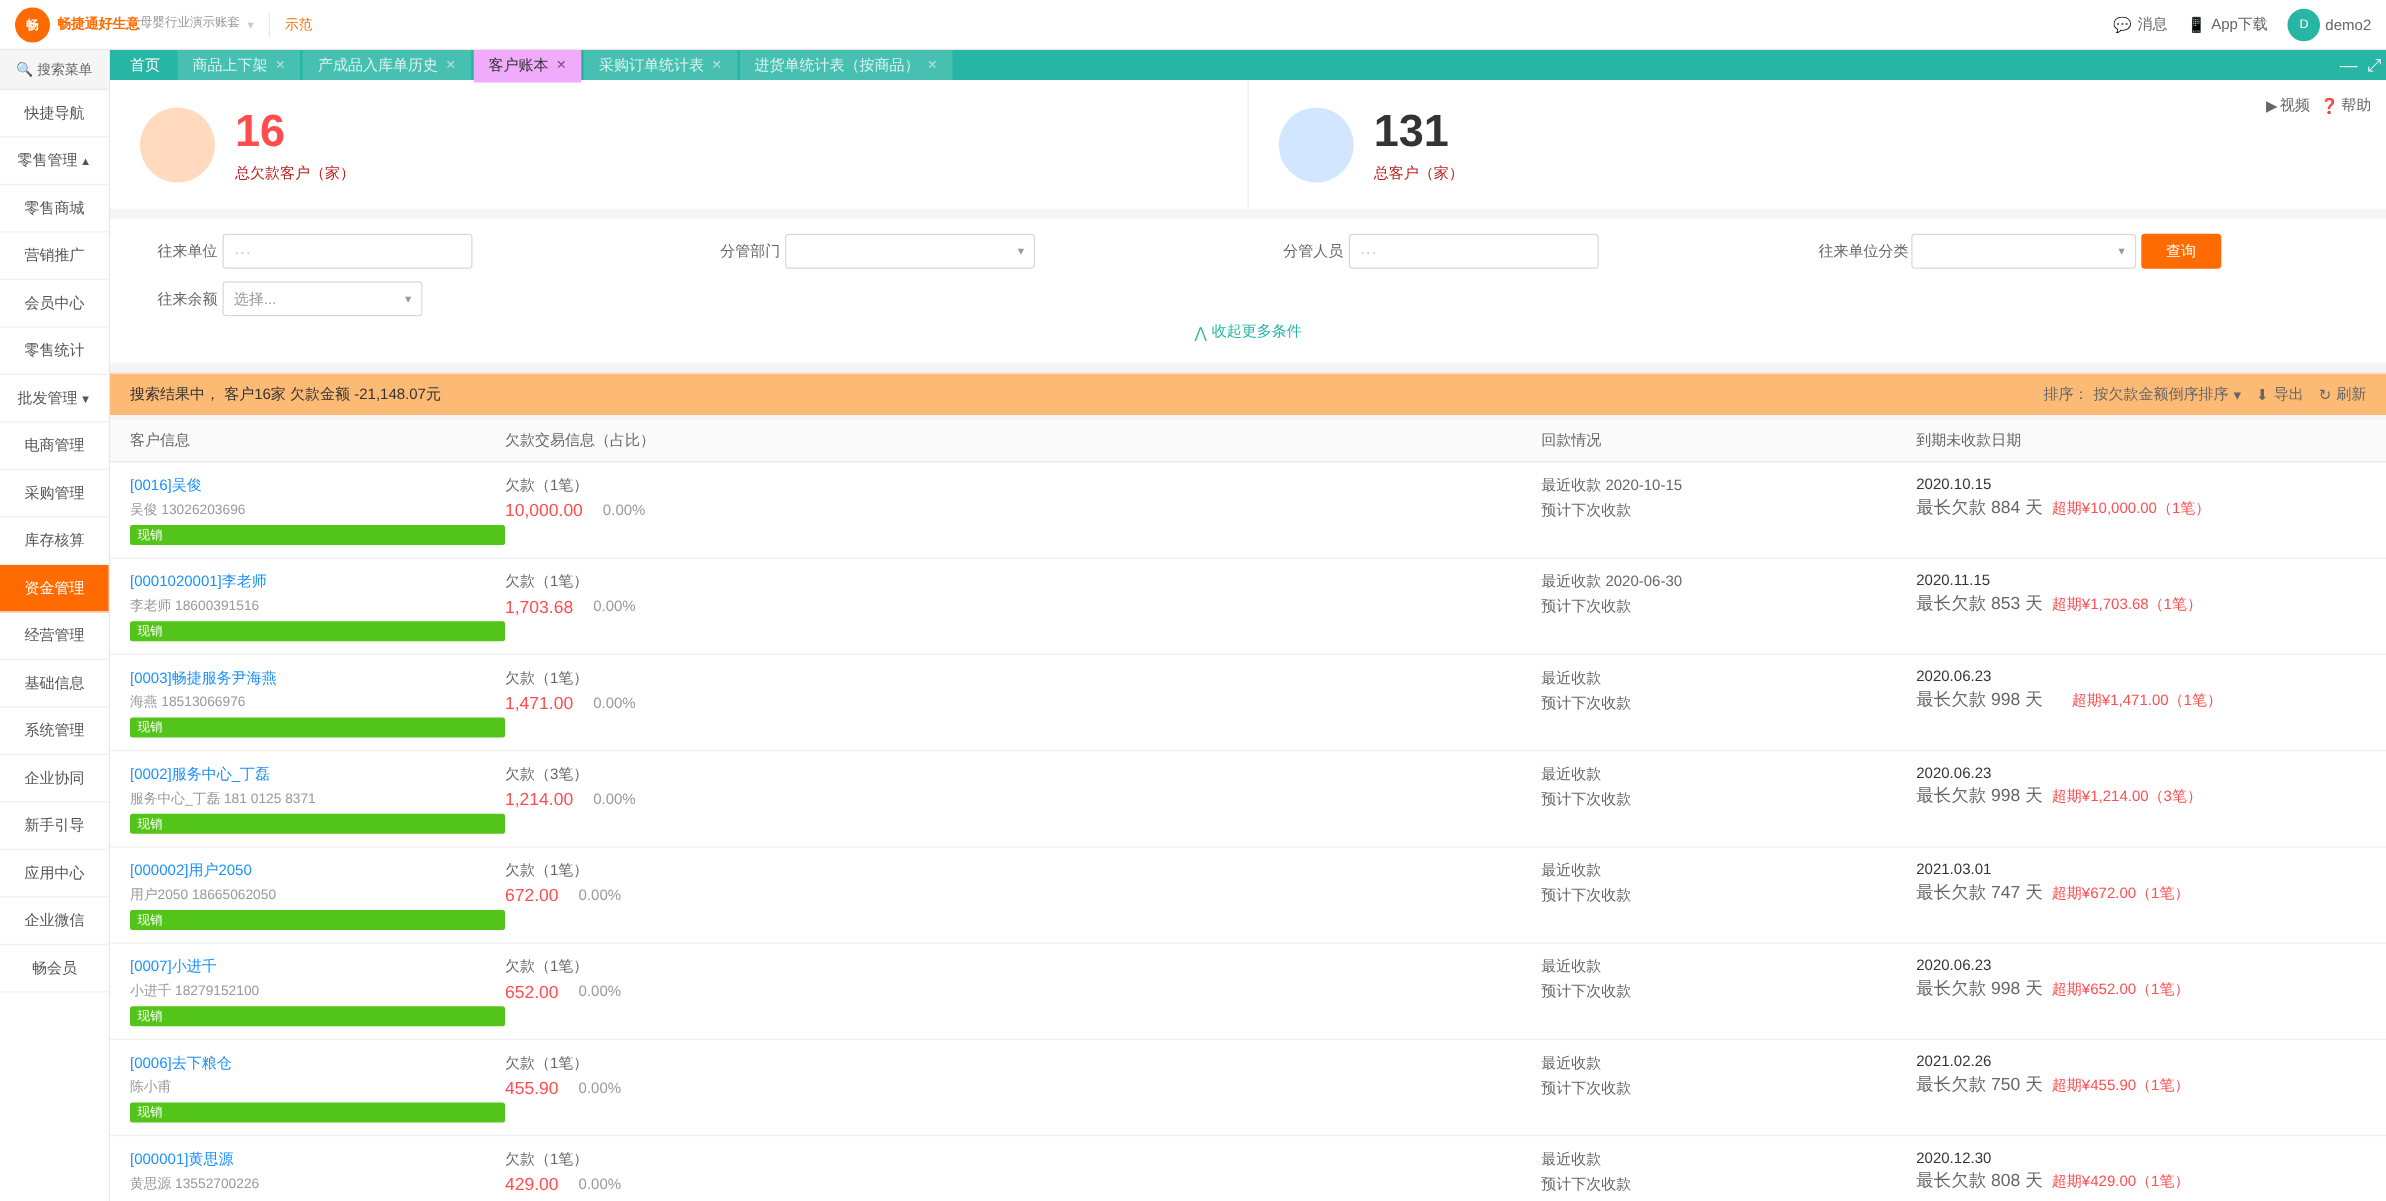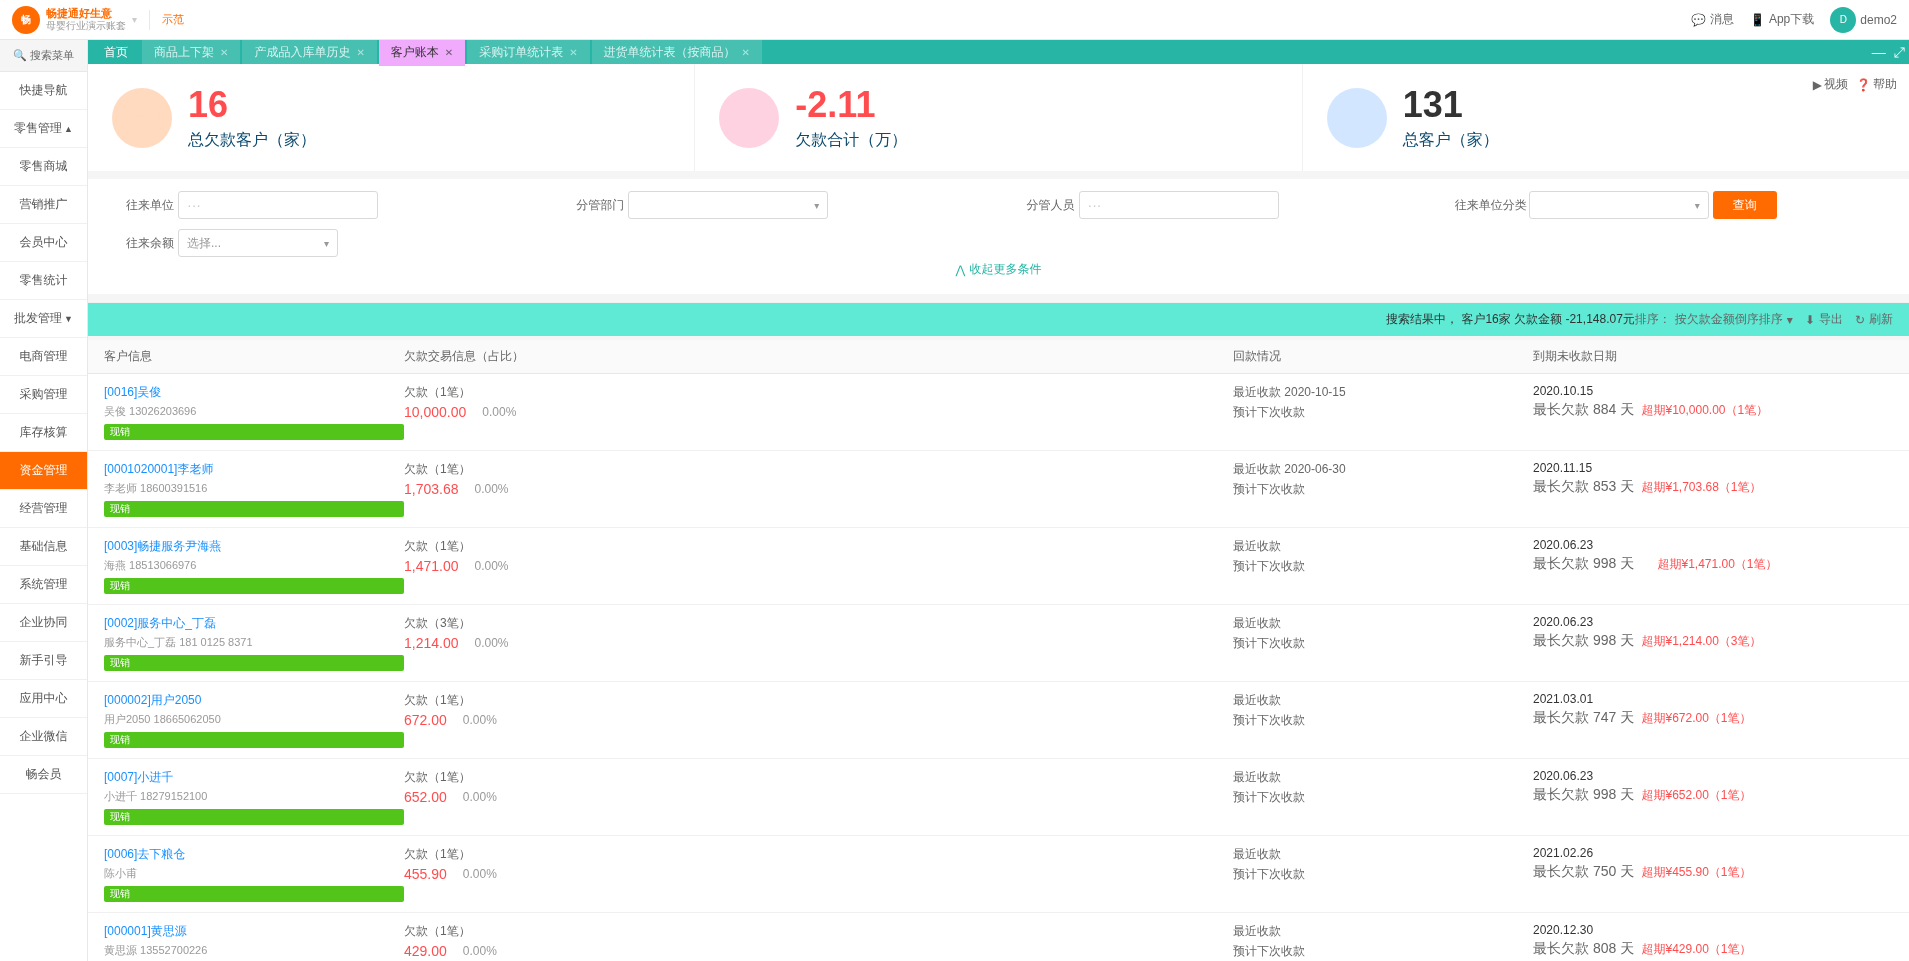--- a/index.html
+++ b/index.html
@@ -43,36 +43,36 @@
     .stats-row { display: flex; background: #fff; margin-bottom: 8px; }
     .stat-card { flex: 1; padding: 20px 24px; display: flex; align-items: center; gap: 16px; border-right: 1px solid #f0f0f0; position: relative; }
     .stat-card:last-child { border-right: none; }
     .stat-icon { width: 60px; height: 60px; border-radius: 50%; display: flex; align-items: center; justify-content: center; font-size: 28px; opacity: 0.25; }
     .stat-icon.orange { background: #ff6b00; color: #ff6b00; }
     .stat-icon.pink { background: #ff4d88; color: #ff4d88; }
     .stat-icon.blue { background: #4d9eff; color: #4d9eff; }
     .stat-num { font-size: 36px; font-weight: bold; }
     .stat-num.red { color: #ff4d4f; }
     .stat-num.dark { color: #333; }
-    .stat-label { font-size: 16px; color: #0c4a6e; margin-top: 4px; }
+    .stat-label { font-size: 12px; color: #b91c1c; margin-top: 4px; }
     .stat-actions { position: absolute; top: 12px; right: 12px; display: flex; gap: 8px; font-size: 12px; color: #666; }
     .stat-actions span { cursor: pointer; display: flex; align-items: center; gap: 2px; }
     
     
     .filter-section { background: #fff; padding: 12px 16px; margin-bottom: 8px; }
     .filter-row { display: flex; align-items: center; gap: 12px; margin-bottom: 10px; }
     .filter-item { display: flex; align-items: center; gap: 4px; flex: 1; }
     .filter-label { font-size: 12px; color: #666; white-space: nowrap; width: 70px; text-align: right; }
     .filter-input { flex: 1; height: 28px; border: 1px solid #d9d9d9; border-radius: 3px; padding: 0 8px; font-size: 12px; outline: none; display: flex; align-items: center; justify-content: space-between; cursor: pointer; }
     .filter-select { flex: 1; height: 28px; border: 1px solid #d9d9d9; border-radius: 3px; padding: 0 8px; font-size: 12px; outline: none; background: #fff; cursor: pointer; display: flex; align-items: center; justify-content: space-between; }
     .search-btn { height: 28px; padding: 0 20px; background: #ff6b00; color: #fff; border: none; border-radius: 3px; cursor: pointer; font-size: 12px; }
     .collapse-btn { display: flex; align-items: center; justify-content: center; gap: 4px; color: #27b5a5; font-size: 12px; cursor: pointer; padding: 4px 0; }
     
     
-    .results-bar { background: #5eead4; padding: 8px 16px; display: flex; align-items: center; justify-content: flex-end; margin-bottom: 4px; border-top: 1px solid #f0f0f0; }
+    .results-bar { background: #fdba74; padding: 8px 16px; display: flex; align-items: center; justify-content: space-between; margin-bottom: 4px; border-top: 1px solid #f0f0f0; }
     .results-info { font-size: 12px; color: #666; }
     .results-info span { color: #333; font-weight: 500; }
     .results-actions { display: flex; align-items: center; gap: 12px; font-size: 12px; color: #666; }
     .results-actions span { cursor: pointer; display: flex; align-items: center; gap: 4px; }
     
     
     .table-container { background: #fff; margin: 0 0 0 0; }
     .table-header { display: grid; grid-template-columns: 300px 1fr 300px 360px; background: #fafafa; border-bottom: 1px solid #e8e8e8; padding: 8px 16px; }
     .th { font-size: 12px; color: #666; font-weight: 500; }
     .table-row-wrapper { border-bottom: 1px solid #f0f0f0; }
@@ -94,21 +94,21 @@
     
     .chevron { font-size: 10px; color: #999; }
   </style>
 </head>
 <body>
 
 <div class="top-bar">
   <div class="top-bar-left">
     <div class="logo-area">
       <div class="logo-icon">畅</div>
-      <div style="display:flex;flex-direction:column;line-height:1.2">
+      <div style="display:flex;flex-direction:row;line-height:1.2">
         <span style="font-size:11px;color:#ff6b00;font-weight:bold">畅捷通好生意</span>
         <span style="font-size:10px;color:#999">母婴行业演示账套</span>
       </div>
       <span style="font-size:10px;color:#ccc;cursor:pointer">▾</span>
     </div>
     <div style="width:1px;height:20px;background:#e8e8e8;margin:0 4px"></div>
     <span style="font-size:11px;color:#ff6b00;cursor:pointer">示范</span>
   </div>
   <div class="top-bar-right">
     <span>
@@ -235,31 +235,20 @@
                 <circle cx="18" cy="18" r="16" fill="none" stroke="#ff6b00" stroke-width="3" opacity="0.4"></circle>
                 <text x="18" y="23" text-anchor="middle" fill="#ff6b00" font-size="14" opacity="0.7">¥</text>
               </svg>
           </div>
           <div>
             <div class="stat-num red">16</div>
             <div class="stat-label">总欠款客户（家）</div>
           </div>
         </div>
         <div class="stat-card">
-          <div class="stat-icon pink">
-            <svg width="36" height="36" viewBox="0 0 36 36">
-                <polygon points="18,4 32,28 4,28" fill="none" stroke="#ff4d88" stroke-width="3" opacity="0.4"></polygon>
-              </svg>
-          </div>
-          <div>
-            <div class="stat-num red">-2.11</div>
-            <div class="stat-label">欠款合计（万）</div>
-          </div>
-        </div>
-        <div class="stat-card">
           <div class="stat-icon blue">
             <svg width="50" height="46" viewBox="0 0 50 46">
                 <rect x="4" y="20" width="12" height="22" fill="none" stroke="#4d9eff" stroke-width="2.5" opacity="0.4"></rect>
                 <rect x="18" y="10" width="12" height="32" fill="none" stroke="#4d9eff" stroke-width="2.5" opacity="0.4"></rect>
                 <rect x="32" y="14" width="12" height="28" fill="none" stroke="#4d9eff" stroke-width="2.5" opacity="0.4"></rect>
               </svg>
           </div>
           <div>
             <div class="stat-num dark">131</div>
             <div class="stat-label">总客户（家）</div>

